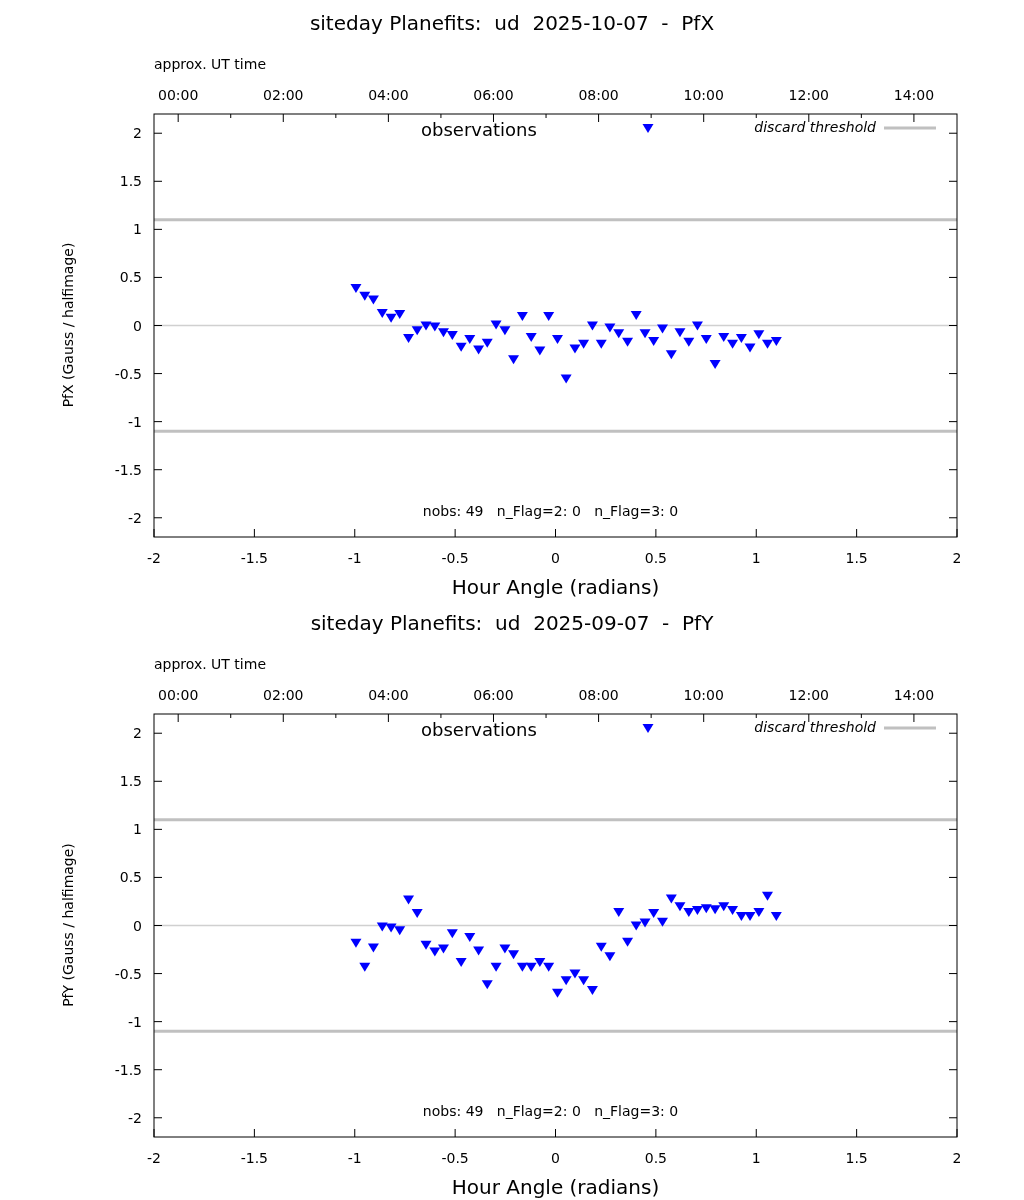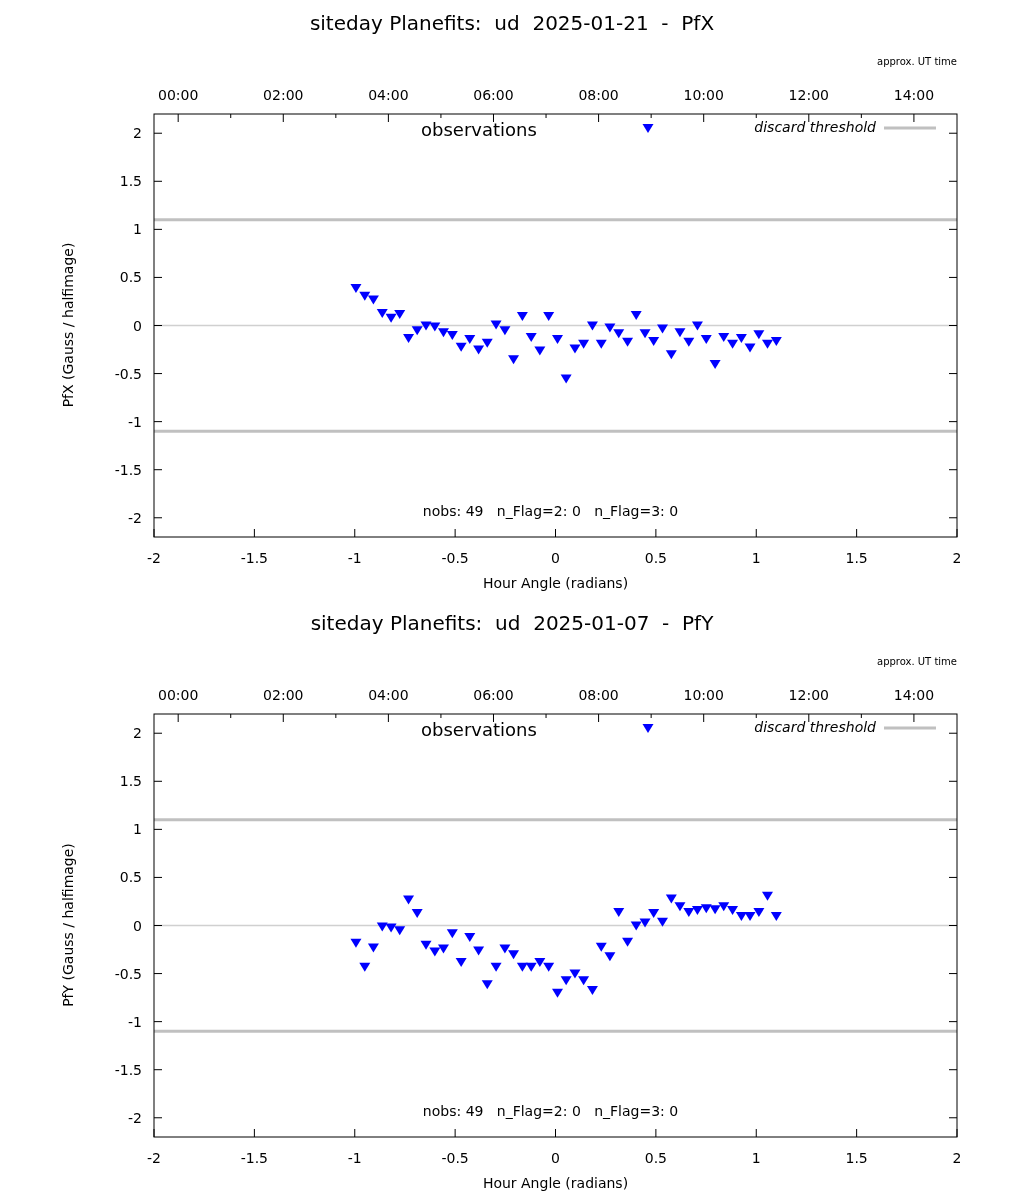--- a/index.html
+++ b/index.html
@@ -1,22 +1,22 @@
 <!DOCTYPE html>
 <html><head>
 <meta charset="utf-8">
 <style>
   html,body{margin:0;padding:0;background:#ffffff;}
   body{width:1024px;height:1200px;position:relative;font-family:"DejaVu Sans",sans-serif;color:#000;}
   .chart{position:absolute;left:0;width:1024px;height:600px;}
   .chart svg{position:absolute;left:0;top:0;}
   .overlay{position:absolute;white-space:pre;}
   .title{top:11px;left:0;width:1024px;text-align:center;font-size:20px;}
-  .x2label{top:56px;left:154px;width:803px;text-align:right;font-size:10px;}
-  .xlabel{top:575px;left:154px;width:803px;text-align:center;font-size:14px;}
+  .x2label{top:56px;left:154px;width:803px;text-align:left;font-size:14px;}
+  .xlabel{top:575px;left:154px;width:803px;text-align:center;font-size:20px;}
   .stats{top:503px;left:154px;width:793px;text-align:center;font-size:14px;}
   .ylabel{top:325px;left:68px;transform:translate(-50%,-50%) rotate(-90deg);font-size:14px;white-space:nowrap;}
   .legend-obs{top:119px;left:421px;width:200px;text-align:left;font-size:18px;}
   .legend-thr{top:119px;left:676px;width:200px;text-align:right;font-size:14px;font-style:italic;}
   .tl{font-family:"DejaVu Sans",sans-serif;font-size:14px;fill:#000;}
 </style>
 </head>
 <body>
 
 <div class="chart" style="top:0">
@@ -152,21 +152,21 @@
         <path d="M 709.5962499999999 359.95454545454544 L 720.5962499999999 359.95454545454544 L 715.0962499999999 368.95454545454544 Z" fill="#0000ff"></path>
         <path d="M 718.2285 333.0363636363636 L 729.2285 333.0363636363636 L 723.7285 342.0363636363636 Z" fill="#0000ff"></path>
         <path d="M 727.0615 339.7659090909091 L 738.0615 339.7659090909091 L 732.5615 348.7659090909091 Z" fill="#0000ff"></path>
         <path d="M 735.8945 333.9977272727273 L 746.8945 333.9977272727273 L 741.3945 342.9977272727273 Z" fill="#0000ff"></path>
         <path d="M 744.52675 343.61136363636365 L 755.52675 343.61136363636365 L 750.02675 352.61136363636365 Z" fill="#0000ff"></path>
         <path d="M 753.35975 330.1522727272727 L 764.35975 330.1522727272727 L 758.85975 339.1522727272727 Z" fill="#0000ff"></path>
         <path d="M 761.992 339.7659090909091 L 772.992 339.7659090909091 L 767.492 348.7659090909091 Z" fill="#0000ff"></path>
         <path d="M 770.825 336.8818181818182 L 781.825 336.8818181818182 L 776.325 345.8818181818182 Z" fill="#0000ff"></path>
       </g>
     </svg>
-  <div class="overlay title">siteday Planefits:  ud  2025-01-21  -  PfX</div>
+  <div class="overlay title">siteday Planefits:  ud  2025-10-07  -  PfX</div>
   <div class="overlay x2label">approx. UT time</div>
   <div class="overlay ylabel">PfX (Gauss / halfimage)</div>
   <div class="overlay xlabel">Hour Angle (radians)</div>
   <div class="overlay stats">nobs: 49   n_Flag=2: 0   n_Flag=3: 0</div>
   <div class="overlay legend-obs">observations</div>
   <div class="overlay legend-thr">discard threshold</div>
 </div>
 
 <div class="chart" style="top:600px">
   <svg id="chart-svg-1" width="1024" height="600">
@@ -301,20 +301,20 @@
         <path d="M 709.5962499999999 305.1568181818182 L 720.5962499999999 305.1568181818182 L 715.0962499999999 314.1568181818182 Z" fill="#0000ff"></path>
         <path d="M 718.2285 302.27272727272725 L 729.2285 302.27272727272725 L 723.7285 311.27272727272725 Z" fill="#0000ff"></path>
         <path d="M 727.0615 306.1181818181818 L 738.0615 306.1181818181818 L 732.5615 315.1181818181818 Z" fill="#0000ff"></path>
         <path d="M 735.8945 311.8863636363636 L 746.8945 311.8863636363636 L 741.3945 320.8863636363636 Z" fill="#0000ff"></path>
         <path d="M 744.52675 311.8863636363636 L 755.52675 311.8863636363636 L 750.02675 320.8863636363636 Z" fill="#0000ff"></path>
         <path d="M 753.35975 308.04090909090905 L 764.35975 308.04090909090905 L 758.85975 317.04090909090905 Z" fill="#0000ff"></path>
         <path d="M 761.992 291.6977272727273 L 772.992 291.6977272727273 L 767.492 300.6977272727273 Z" fill="#0000ff"></path>
         <path d="M 770.825 311.8863636363636 L 781.825 311.8863636363636 L 776.325 320.8863636363636 Z" fill="#0000ff"></path>
       </g>
     </svg>
-  <div class="overlay title">siteday Planefits:  ud  2025-01-07  -  PfY</div>
+  <div class="overlay title">siteday Planefits:  ud  2025-09-07  -  PfY</div>
   <div class="overlay x2label">approx. UT time</div>
   <div class="overlay ylabel">PfY (Gauss / halfimage)</div>
   <div class="overlay xlabel">Hour Angle (radians)</div>
   <div class="overlay stats">nobs: 49   n_Flag=2: 0   n_Flag=3: 0</div>
   <div class="overlay legend-obs">observations</div>
   <div class="overlay legend-thr">discard threshold</div>
 </div>
 
 </body></html>

